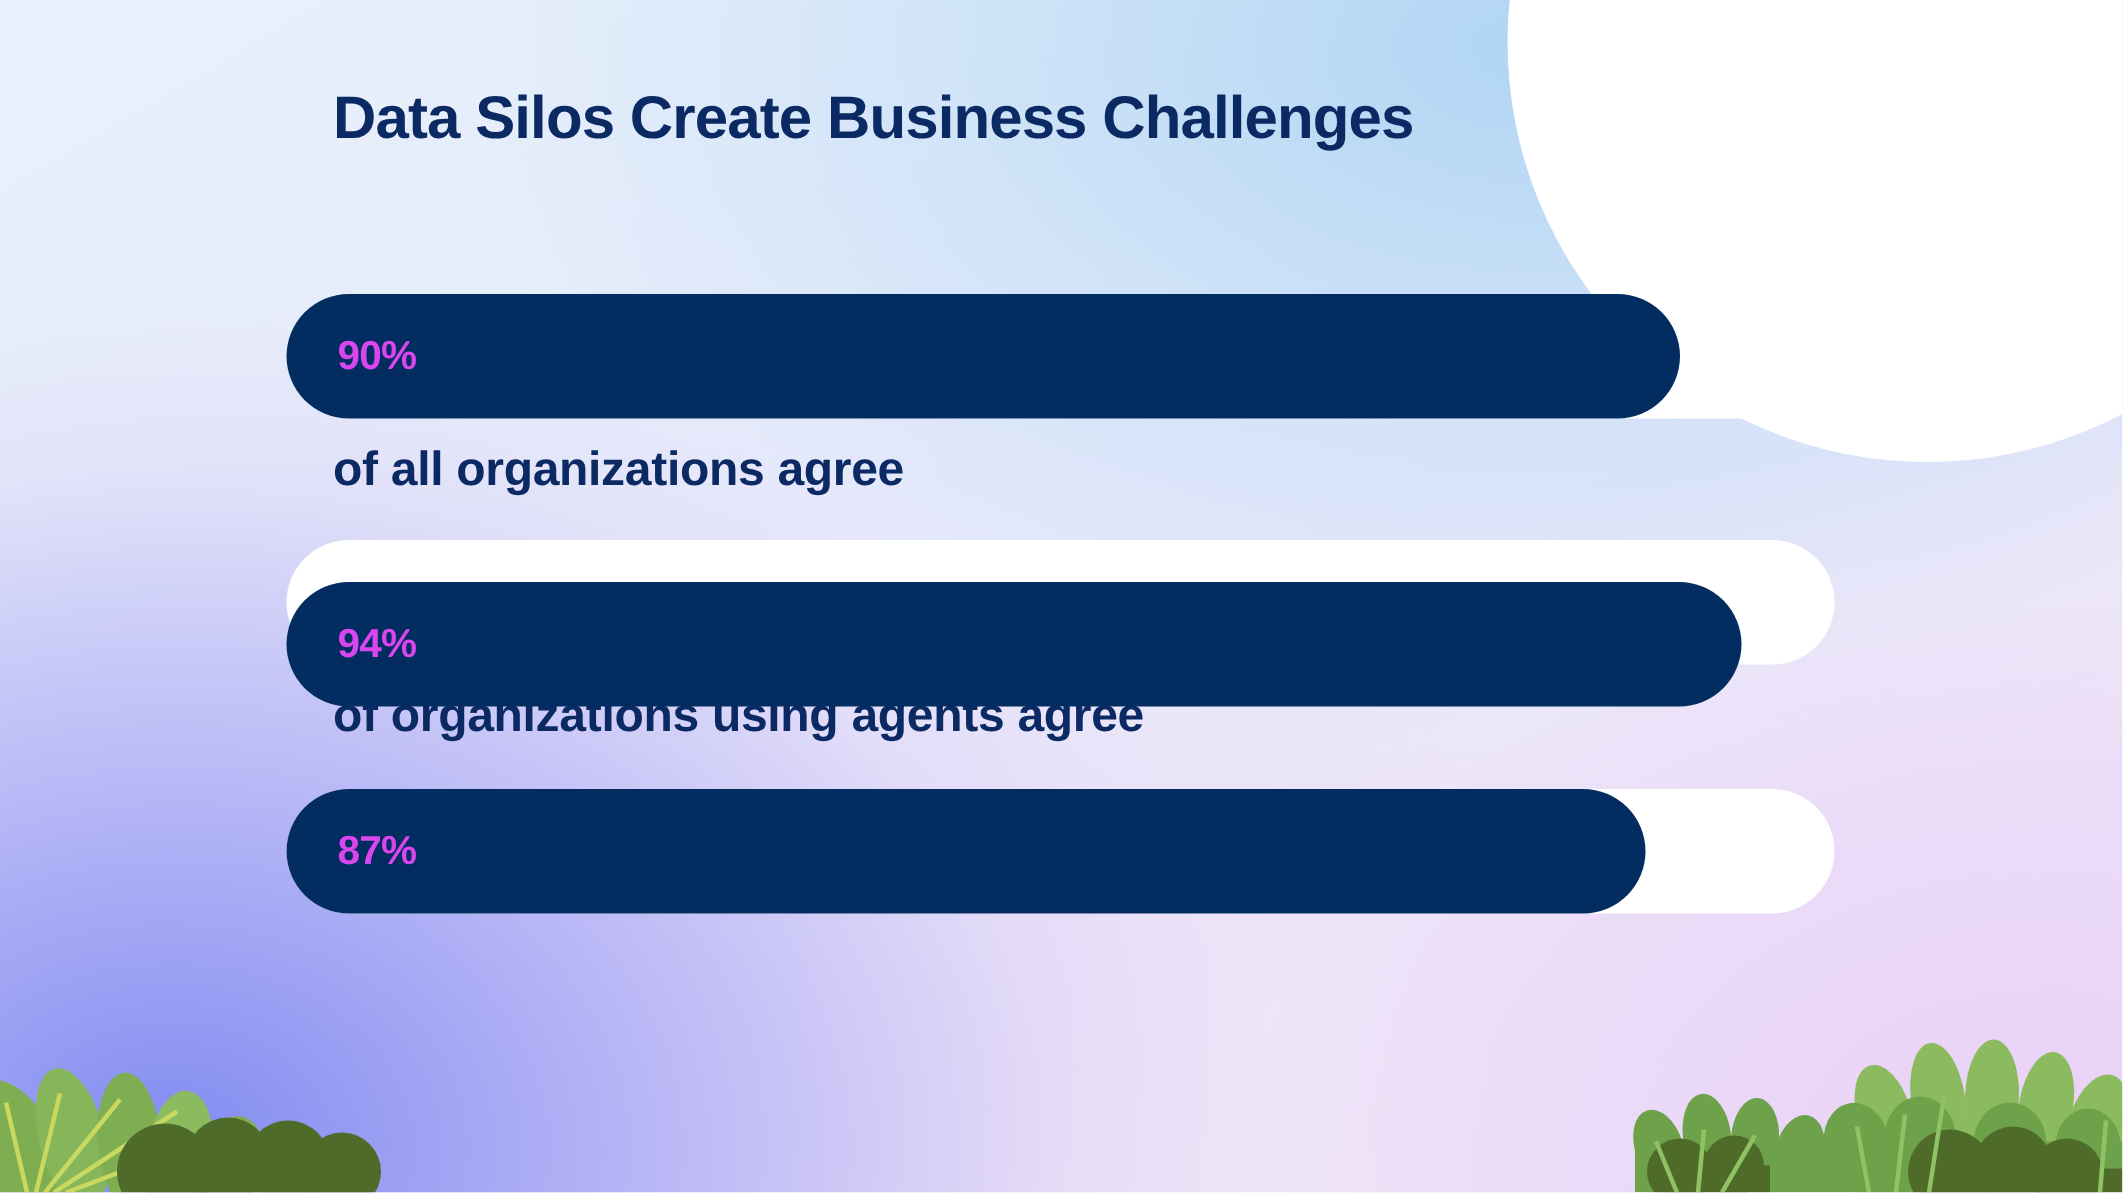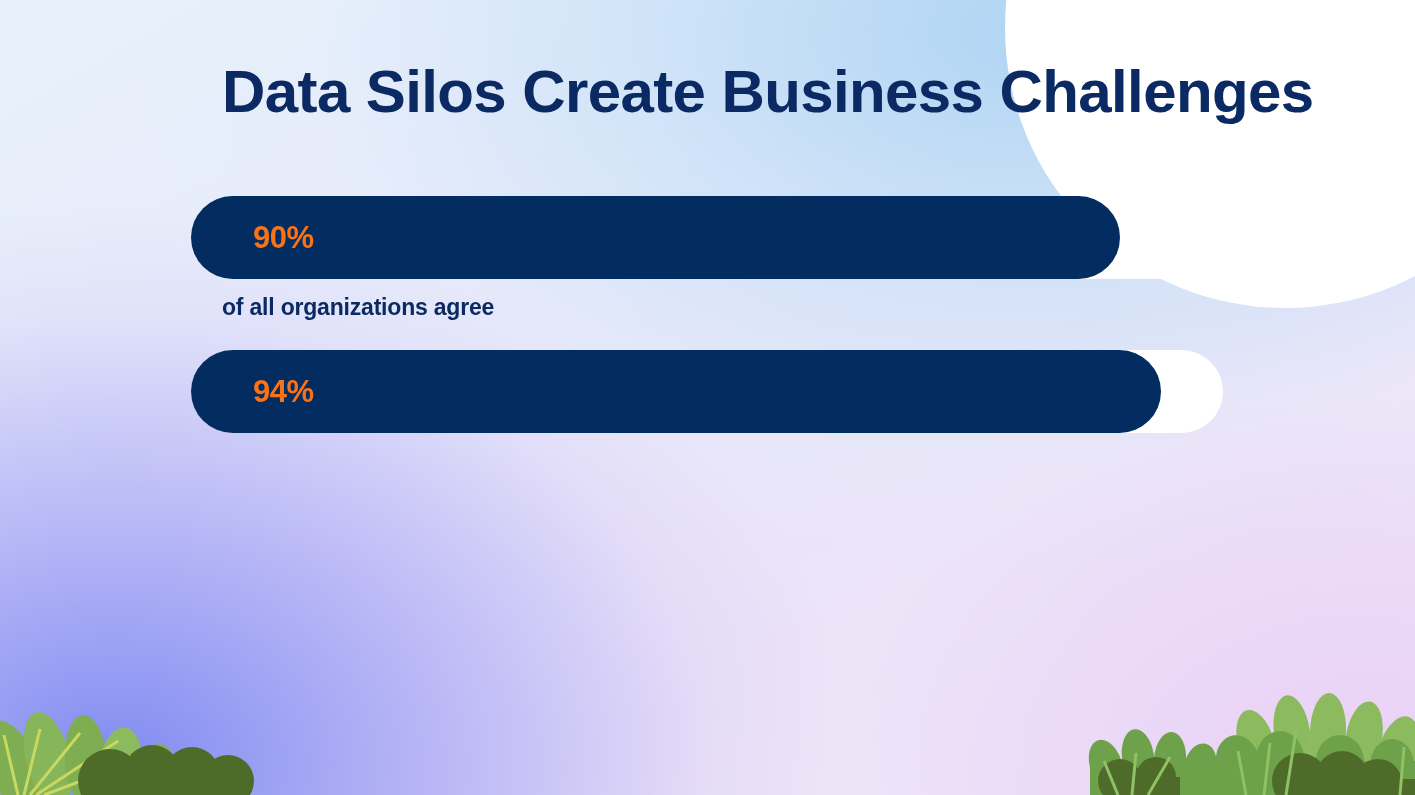--- a/index.html
+++ b/index.html
@@ -43,21 +43,21 @@
     height: 72px;
   }
   .logo svg { display: block; width: 100%; height: 100%; }
 
   
   .title {
     position: absolute;
     top: 57px;
     left: 222px;
     margin: 0;
-    font-size: 60px;
+    font-size: 40px;
     font-weight: 700;
     letter-spacing: -0.6px;
     color: #0b2a63;
     white-space: nowrap;
   }
 
   
   .bars {
     position: absolute;
     top: 196px;
@@ -80,30 +80,30 @@
     position: absolute;
     top: 0;
     left: 0;
     height: 100%;
     border-radius: 42px;
     background: #032d60;
     display: flex;
     align-items: center;
   }
   .pct {
-    color: #f97316;
-    font-size: 31px;
+    color: #d946ef;
+    font-size: 27px;
     font-weight: 700;
     letter-spacing: -0.5px;
-    padding-left: 62px;
+    padding-left: 34px;
     line-height: 1;
   }
   .caption {
     margin-top: 16px;
-    font-size: 23px;
+    font-size: 32px;
     font-weight: 700;
     color: #0b2a63;
     letter-spacing: -0.2px;
     line-height: 1.1;
     padding-left: 31px;
   }
   .bar-group.g2 .caption { padding-left: 37px; }
 
   
   .foliage {
@@ -132,27 +132,33 @@
       <div class="track">
         <div class="fill" style="width:90%;">
           <span class="pct">90%</span>
         </div>
       </div>
       <div class="caption">of all organizations agree</div>
     </div>
 
     <div class="bar-group g1">
       <div class="track">
-        <div class="fill" style="width:94%;">
+        <div class="fill" style="width:94%;margin-top:28px;">
           <span class="pct">94%</span>
         </div>
       </div>
+      <div class="caption">of organizations using agents agree</div>
     </div>
 
     <div class="bar-group g2">
+      <div class="track">
+        <div class="fill" style="width:87.8%;">
+          <span class="pct">87%</span>
+        </div>
+      </div>
     </div>
 
   </div>
 
   <div class="foliage">
     <svg viewBox="0 0 1415 110" xmlns="http://www.w3.org/2000/svg" preserveAspectRatio="none">
 
       <g>
         <ellipse cx="10" cy="78" rx="26" ry="46" transform="rotate(-26 10 78)" fill="#7fae52"></ellipse>
         <ellipse cx="48" cy="74" rx="22" ry="48" transform="rotate(-14 48 74)" fill="#87b65a"></ellipse>

